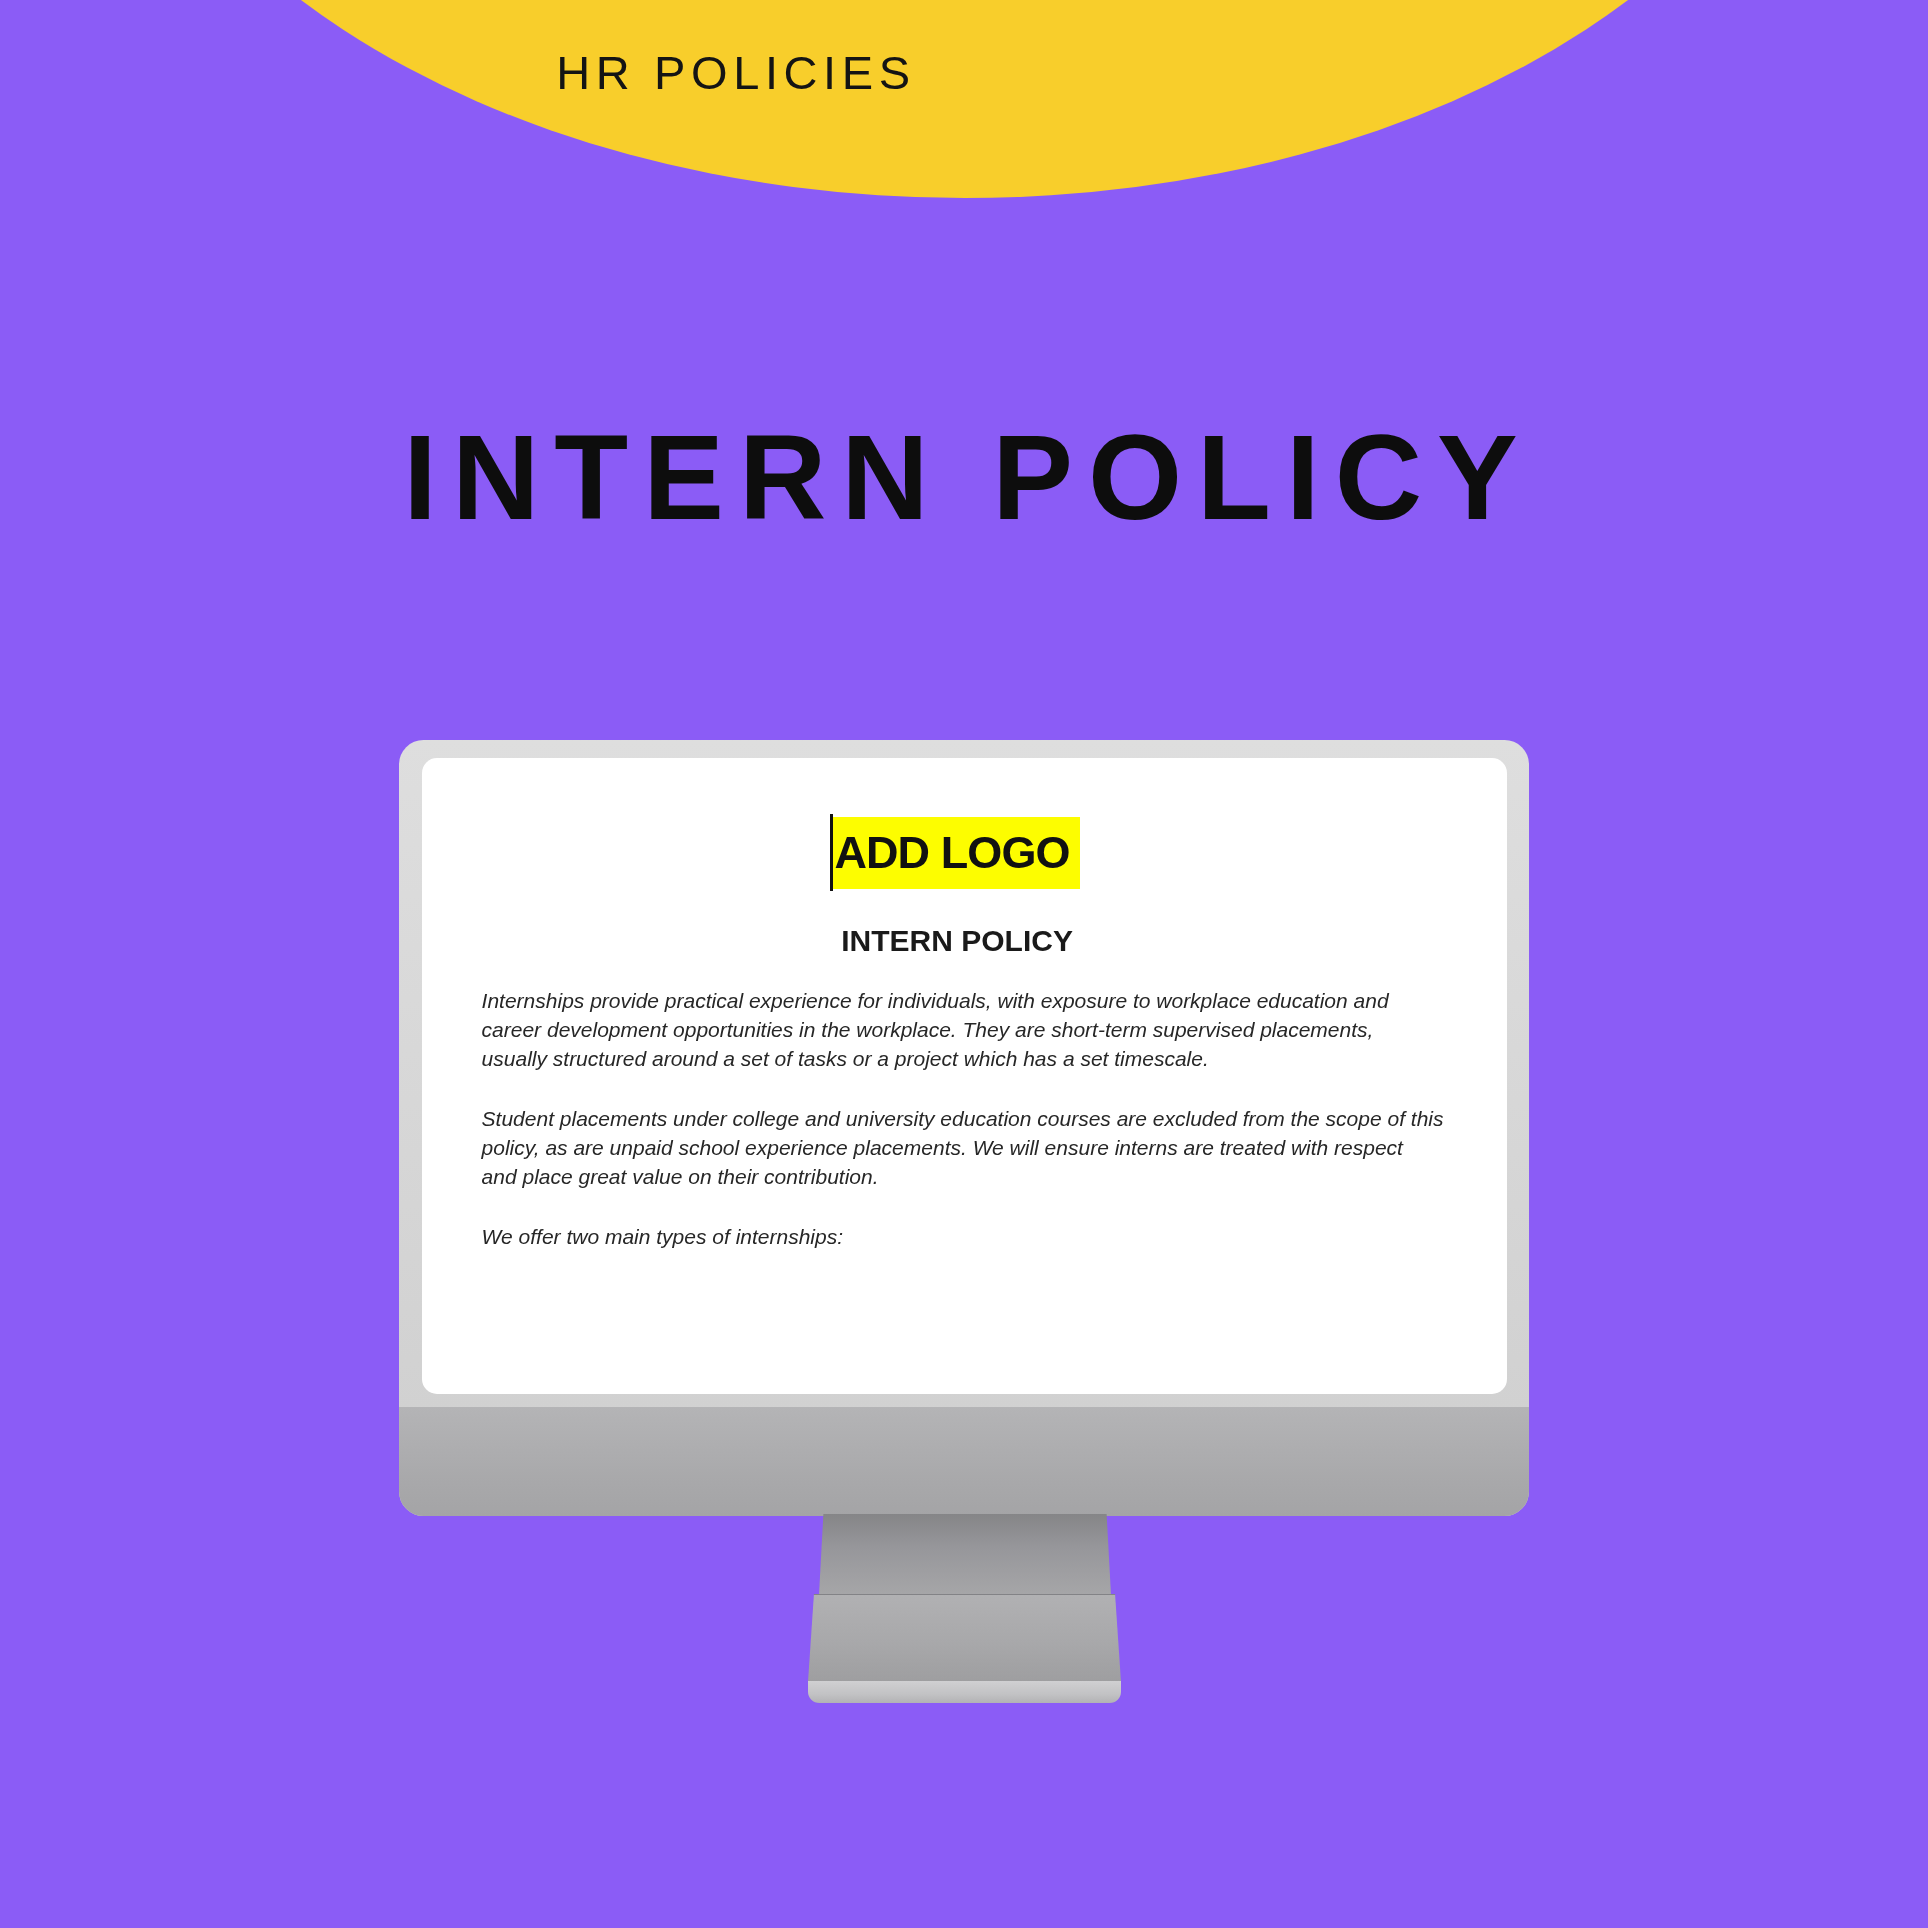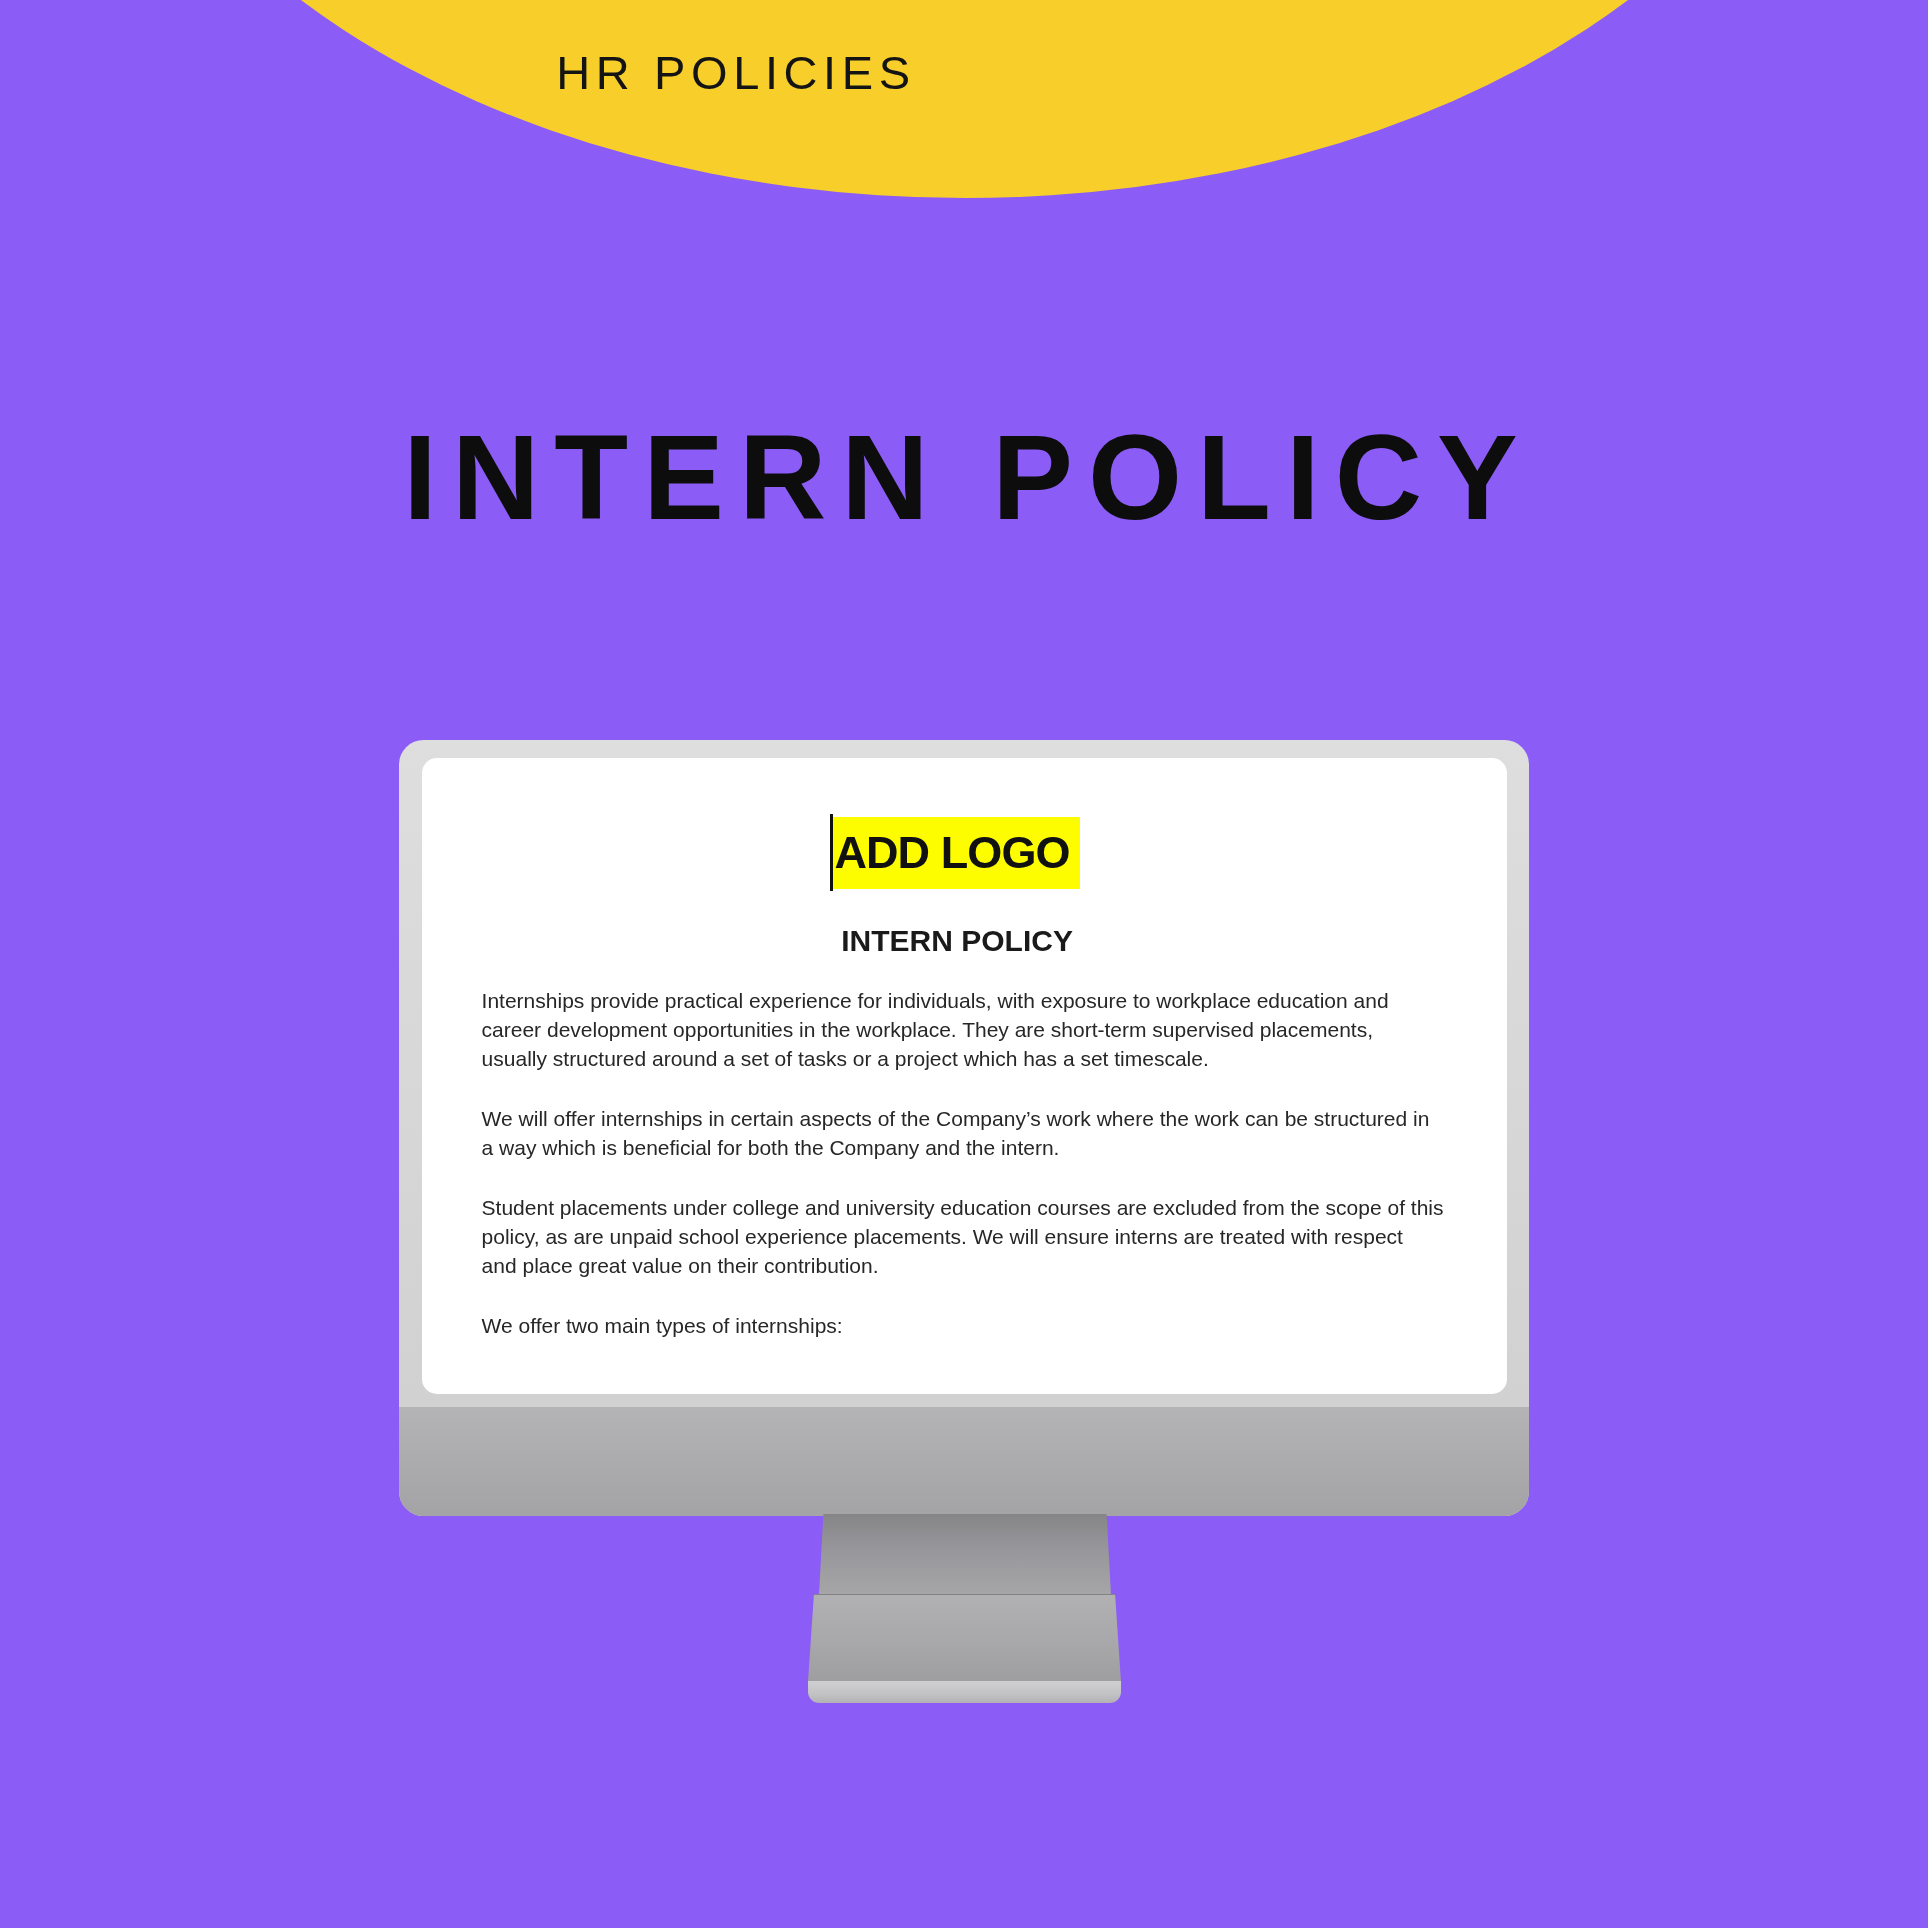--- a/index.html
+++ b/index.html
@@ -147,21 +147,21 @@
   }
   .doc-body {
     position: absolute;
     left: 60px;
     top: 228px;
     width: 962px;
     font-size: 21px;
     line-height: 29px;
     color: #272727;
   }
-  .doc-body p { margin: 0 0 31px 0; }
+  .doc-body p { margin: 0 0 31px 0; font-style: italic; }
 </style>
 </head>
 <body>
 
 <div class="page">
 
   <div class="ellipse"></div>
   <div class="banner-label">HR POLICIES</div>
 
   <h1 class="poster-title">INTERN POLICY</h1>
@@ -171,21 +171,20 @@
 
       <div class="logo-highlight">
         <span class="cursor"></span>
         <span class="logo-text">ADD LOGO</span>
       </div>
 
       <div class="doc-title">INTERN POLICY</div>
 
       <div class="doc-body">
         <p>Internships provide practical experience for individuals, with exposure to workplace education and career development opportunities in the workplace. They are short-term supervised placements, usually structured around a set of tasks or a project which has a set timescale.</p>
-        <p>We will offer internships in certain aspects of the Company’s work where the work can be structured in a way which is beneficial for both the Company and the intern.</p>
         <p>Student placements under college and university education courses are excluded from the scope of this policy, as are unpaid school experience placements. We will ensure interns are treated with respect and place great value on their contribution.</p>
         <p>We offer two main types of internships:</p>
       </div>
 
     </div>
     <div class="chin"></div>
   </div>
 
   <div class="stand-neck"></div>
   <div class="stand-base"></div>

